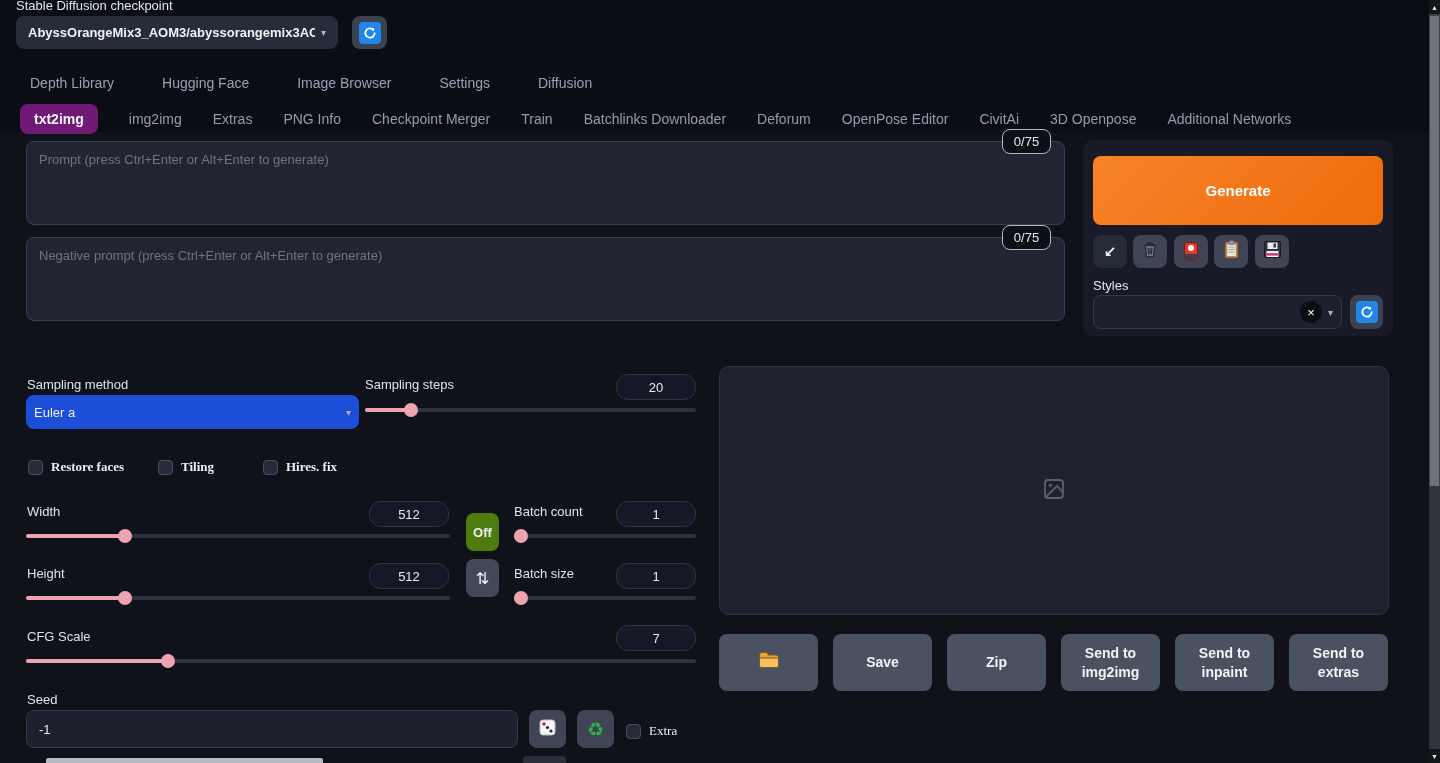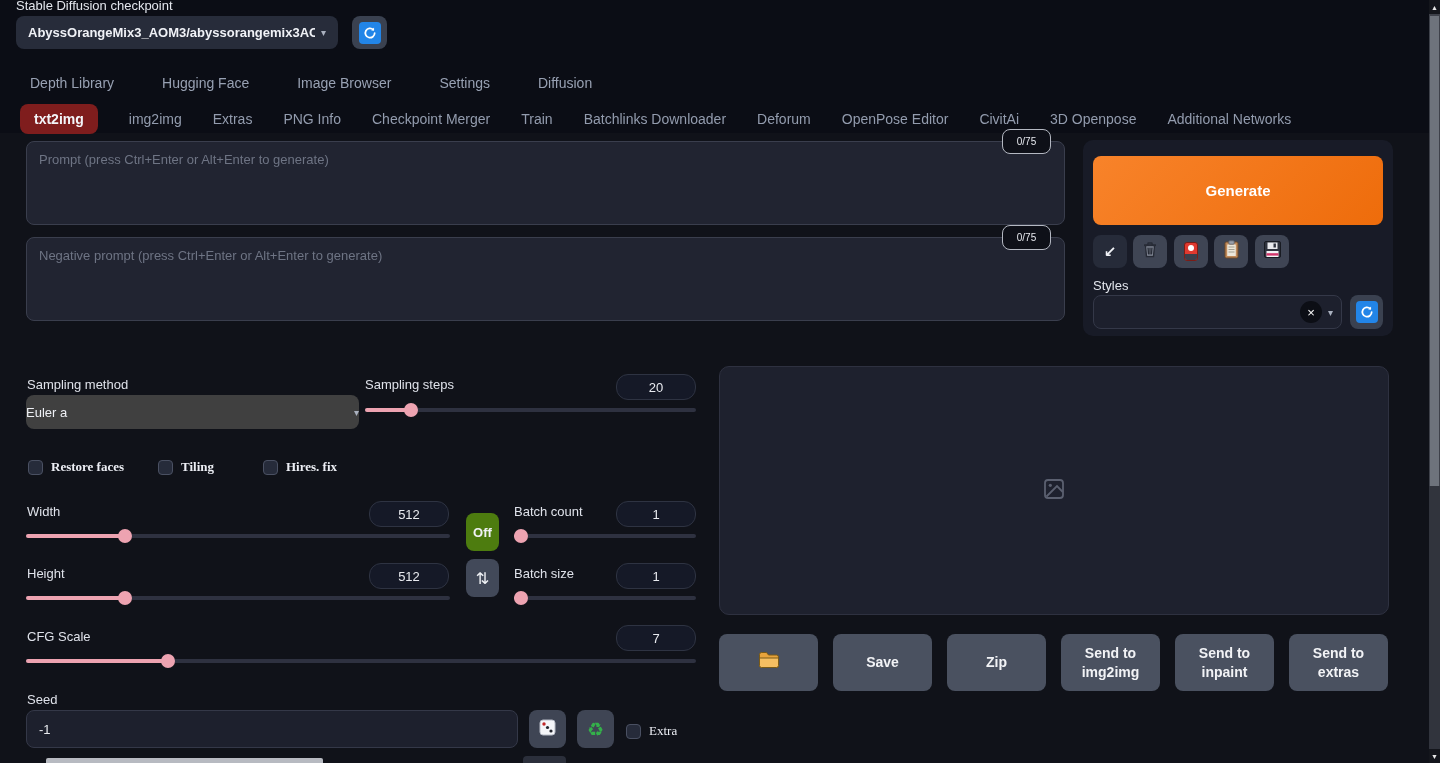--- a/index.html
+++ b/index.html
@@ -30,34 +30,34 @@
     width:22px; height:22px; background:#2285e8; border-radius:4px;
     display:flex; align-items:center; justify-content:center;
   }
 
   
   .tabs1 { left:30px; top:75px; display:flex; gap:48px; }
   .tabs1 .tab { font-size:14px; color:#98a1b3; cursor:pointer; white-space:nowrap; }
   .tabs2 { left:20px; top:104px; display:flex; gap:31px; align-items:center; height:30px; }
   .tabs2 .tab { font-size:14px; color:#939cae; cursor:pointer; white-space:nowrap; }
   .tabs2 .tab.active {
-    background:#7f1d1d; color:#f3f5f9; font-weight:bold;
+    background:#701a75; color:#f3f5f9; font-weight:bold;
     padding:7px 14px; border-radius:8px;
   }
   .content-bg { left:0; top:133px; width:1429px; height:630px; background:#101219; }
 
   
   .ta {
     background:#212431; border:1px solid #3a3e4d; border-radius:8px;
     padding:10px 12px; font-size:13px; color:#6e7484;
   }
   .counter {
     width:49px; height:25px; background:#0e1018; border:1px solid #b4b8c2;
     border-radius:8px; display:flex; align-items:center; justify-content:center;
-    font-size:10px; color:#e6e8ee; z-index:5;
+    font-size:13px; color:#e6e8ee; z-index:5;
   }
 
   
   .gen-panel { left:1083px; top:140px; width:310px; height:196px; background:#181b27; border-radius:10px; }
   .generate-btn {
     left:1093px; top:156px; width:290px; height:69px; border-radius:8px;
     background:linear-gradient(135deg,#f8832a,#ee6c0b);
     display:flex; align-items:center; justify-content:center;
     font-size:15px; font-weight:bold; color:#fff; cursor:pointer;
   }
@@ -79,22 +79,22 @@
   }
 
   
   .field-label { font-size:13px; color:#dfe2ea; }
   .valuebox {
     width:80px; height:26px; background:#151927; border:1px solid #2e3342;
     border-radius:12px; display:flex; align-items:center; justify-content:center;
     font-size:13px; color:#e8eaef;
   }
   .select {
-    background:#404040; border-radius:8px; display:flex; align-items:center;
-    justify-content:space-between; padding:0 0; cursor:pointer;
+    background:#1d4ed8; border-radius:8px; display:flex; align-items:center;
+    justify-content:space-between; padding:0 8px; cursor:pointer;
   }
   .select .val { font-size:13px; color:#eef0f5; }
   .slider { height:14px; cursor:pointer; }
   .slider .track { position:absolute; left:0; top:5px; width:100%; height:4px; border-radius:2px; background:#2e3140; }
   .slider .fill  { position:absolute; left:0; top:5px; height:4px; border-radius:2px; background:#eda3b1; }
   .slider .knob  { position:absolute; top:0; width:14px; height:14px; border-radius:50%; background:#eda3b1; }
   .cb {
     width:15px; height:15px; background:#262b3a; border:1px solid #4a5062;
     border-radius:4px; cursor:pointer; flex:0 0 auto;
   }

